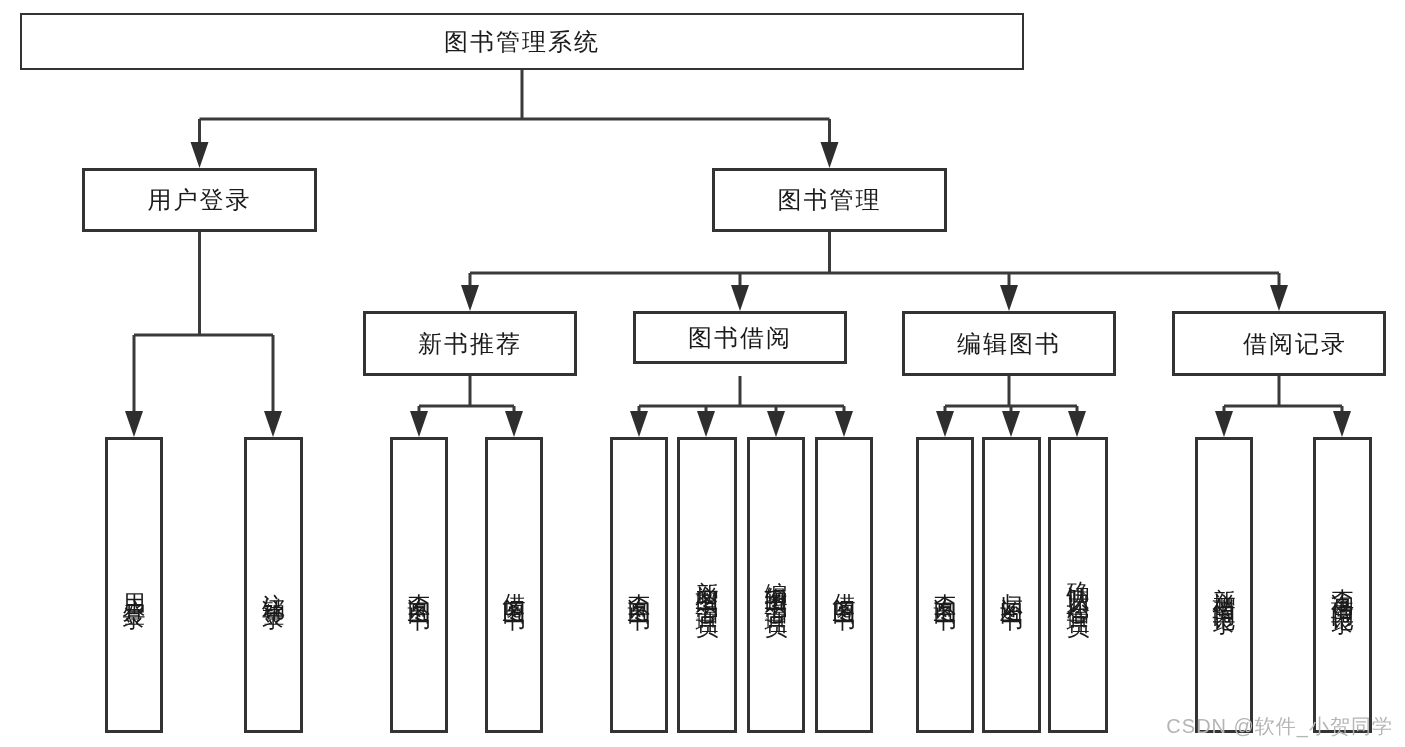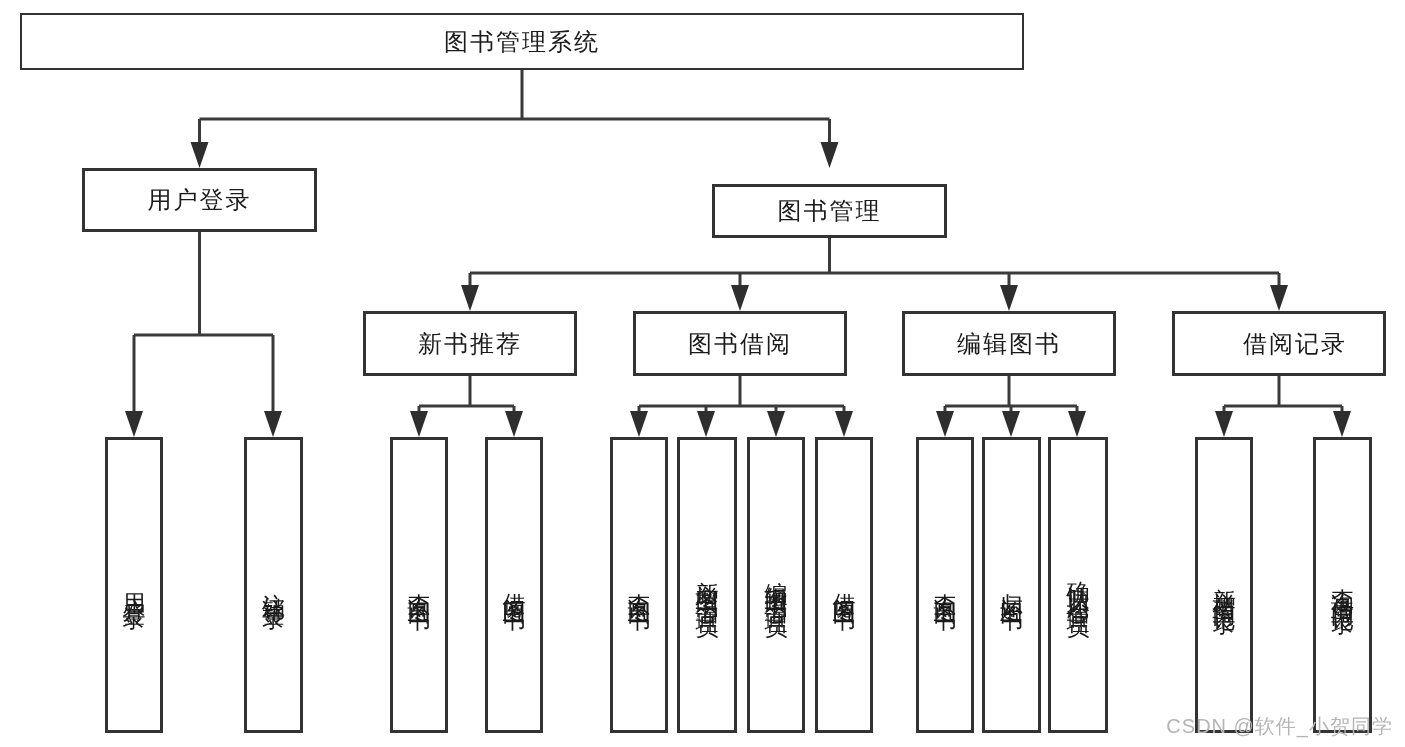--- a/index.html
+++ b/index.html
@@ -104,28 +104,28 @@
     </g>
   </svg>
 
   <div class="box hbox root" style="left:20px;top:13px;width:1004px;height:57px;">
     <span>图书管理系统</span>
   </div>
 
   <div class="box hbox" style="left:82px;top:168px;width:235px;height:64px;">
     <span>用户登录</span>
   </div>
-  <div class="box hbox" style="left:712px;top:184px;width:235px;height:54px;">
+  <div class="box hbox" style="left:712px;top:168px;width:235px;height:64px;">
     <span>图书管理</span>
   </div>
 
   <div class="box hbox" style="left:363px;top:311px;width:214px;height:65px;">
     <span>新书推荐</span>
   </div>
-  <div class="box hbox" style="left:633px;top:311px;width:214px;height:65px;justify-content:center;">
+  <div class="box hbox" style="left:633px;top:311px;width:214px;height:53px;justify-content:center;">
     <span>图书借阅</span>
   </div>
   <div class="box hbox" style="left:902px;top:311px;width:214px;height:65px;">
     <span>编辑图书</span>
   </div>
   <div class="box hbox" style="left:1172px;top:311px;width:214px;height:65px;padding-left:32px;">
     <span>借阅记录</span>
   </div>
 
   <div class="box leaf" style="left:105px;top:437px;width:58px;height:296px;">

